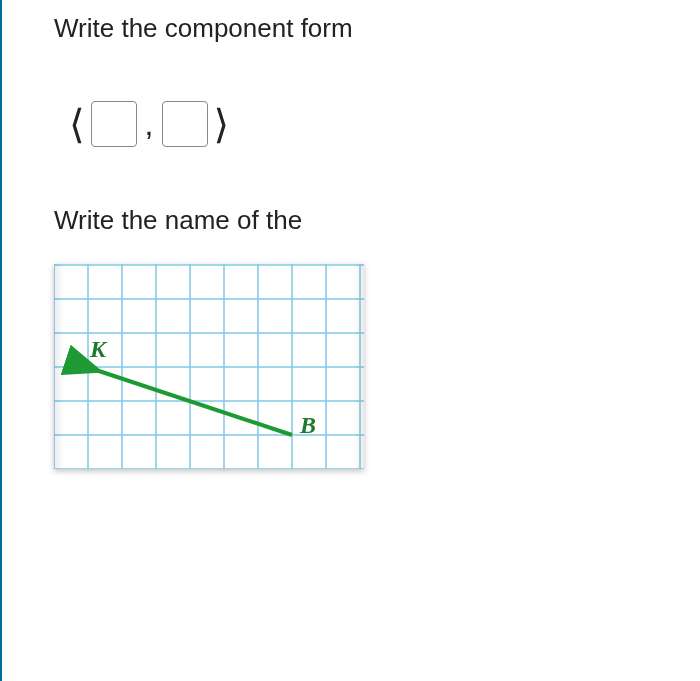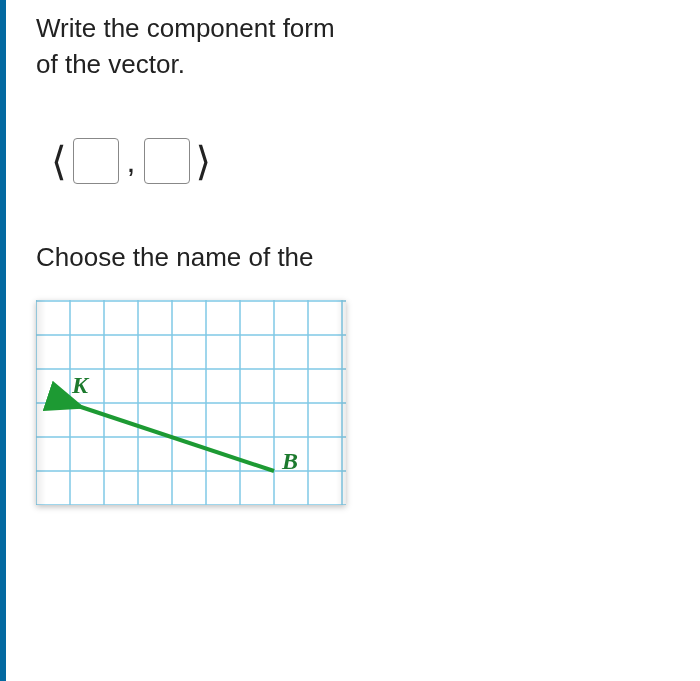--- a/index.html
+++ b/index.html
@@ -6,23 +6,23 @@
   body {
     margin: 0;
     padding: 0;
     font-family: Arial, Helvetica, sans-serif;
     background: #fff;
     width: 700px;
     height: 681px;
     overflow: hidden;
   }
   .page {
-    border-left: 6px solid #0369a1;
+    border-left: 2px solid #0369a1;
     height: 681px;
-    padding: 10px 40px 0 30px;
+    padding: 10px 40px 0 52px;
     position: relative;
   }
   .qtext {
     font-size: 26px;
     color: #222;
     line-height: 1.4;
     margin: 0;
   }
   .bracket-row {
     display: flex;
@@ -81,33 +81,32 @@
     font-family: "Times New Roman", serif;
   }
 </style>
 </head>
 <body>
 
 <div class="page">
 
   <p class="qtext">
     <span>Write the component form</span><br>
-    <span>of the vector.</span>
   </p>
 
   <div class="bracket-row">
     <span class="angle">⟨</span>
     <input class="input-box" type="text" value="" style="">
     <span class="comma">,</span>
     <input class="input-box" type="text" value="" style="">
     <span class="angle">⟩</span>
   </div>
 
   <p class="qtext">
-    <span>Choose the name of the</span><br>
+    <span>Write the name of the</span><br>
   </p>
 
   <div class="grid-panel">
     <svg class="grid-svg" width="310" height="205" viewBox="0 0 310 205">
       <defs>
         <marker id="arrowhead" markerWidth="10" markerHeight="8" refX="2" refY="4" orient="auto">
           <polygon points="10 0, 0 4, 10 8" fill="#1d9a33"></polygon>
         </marker>
       </defs>
 

